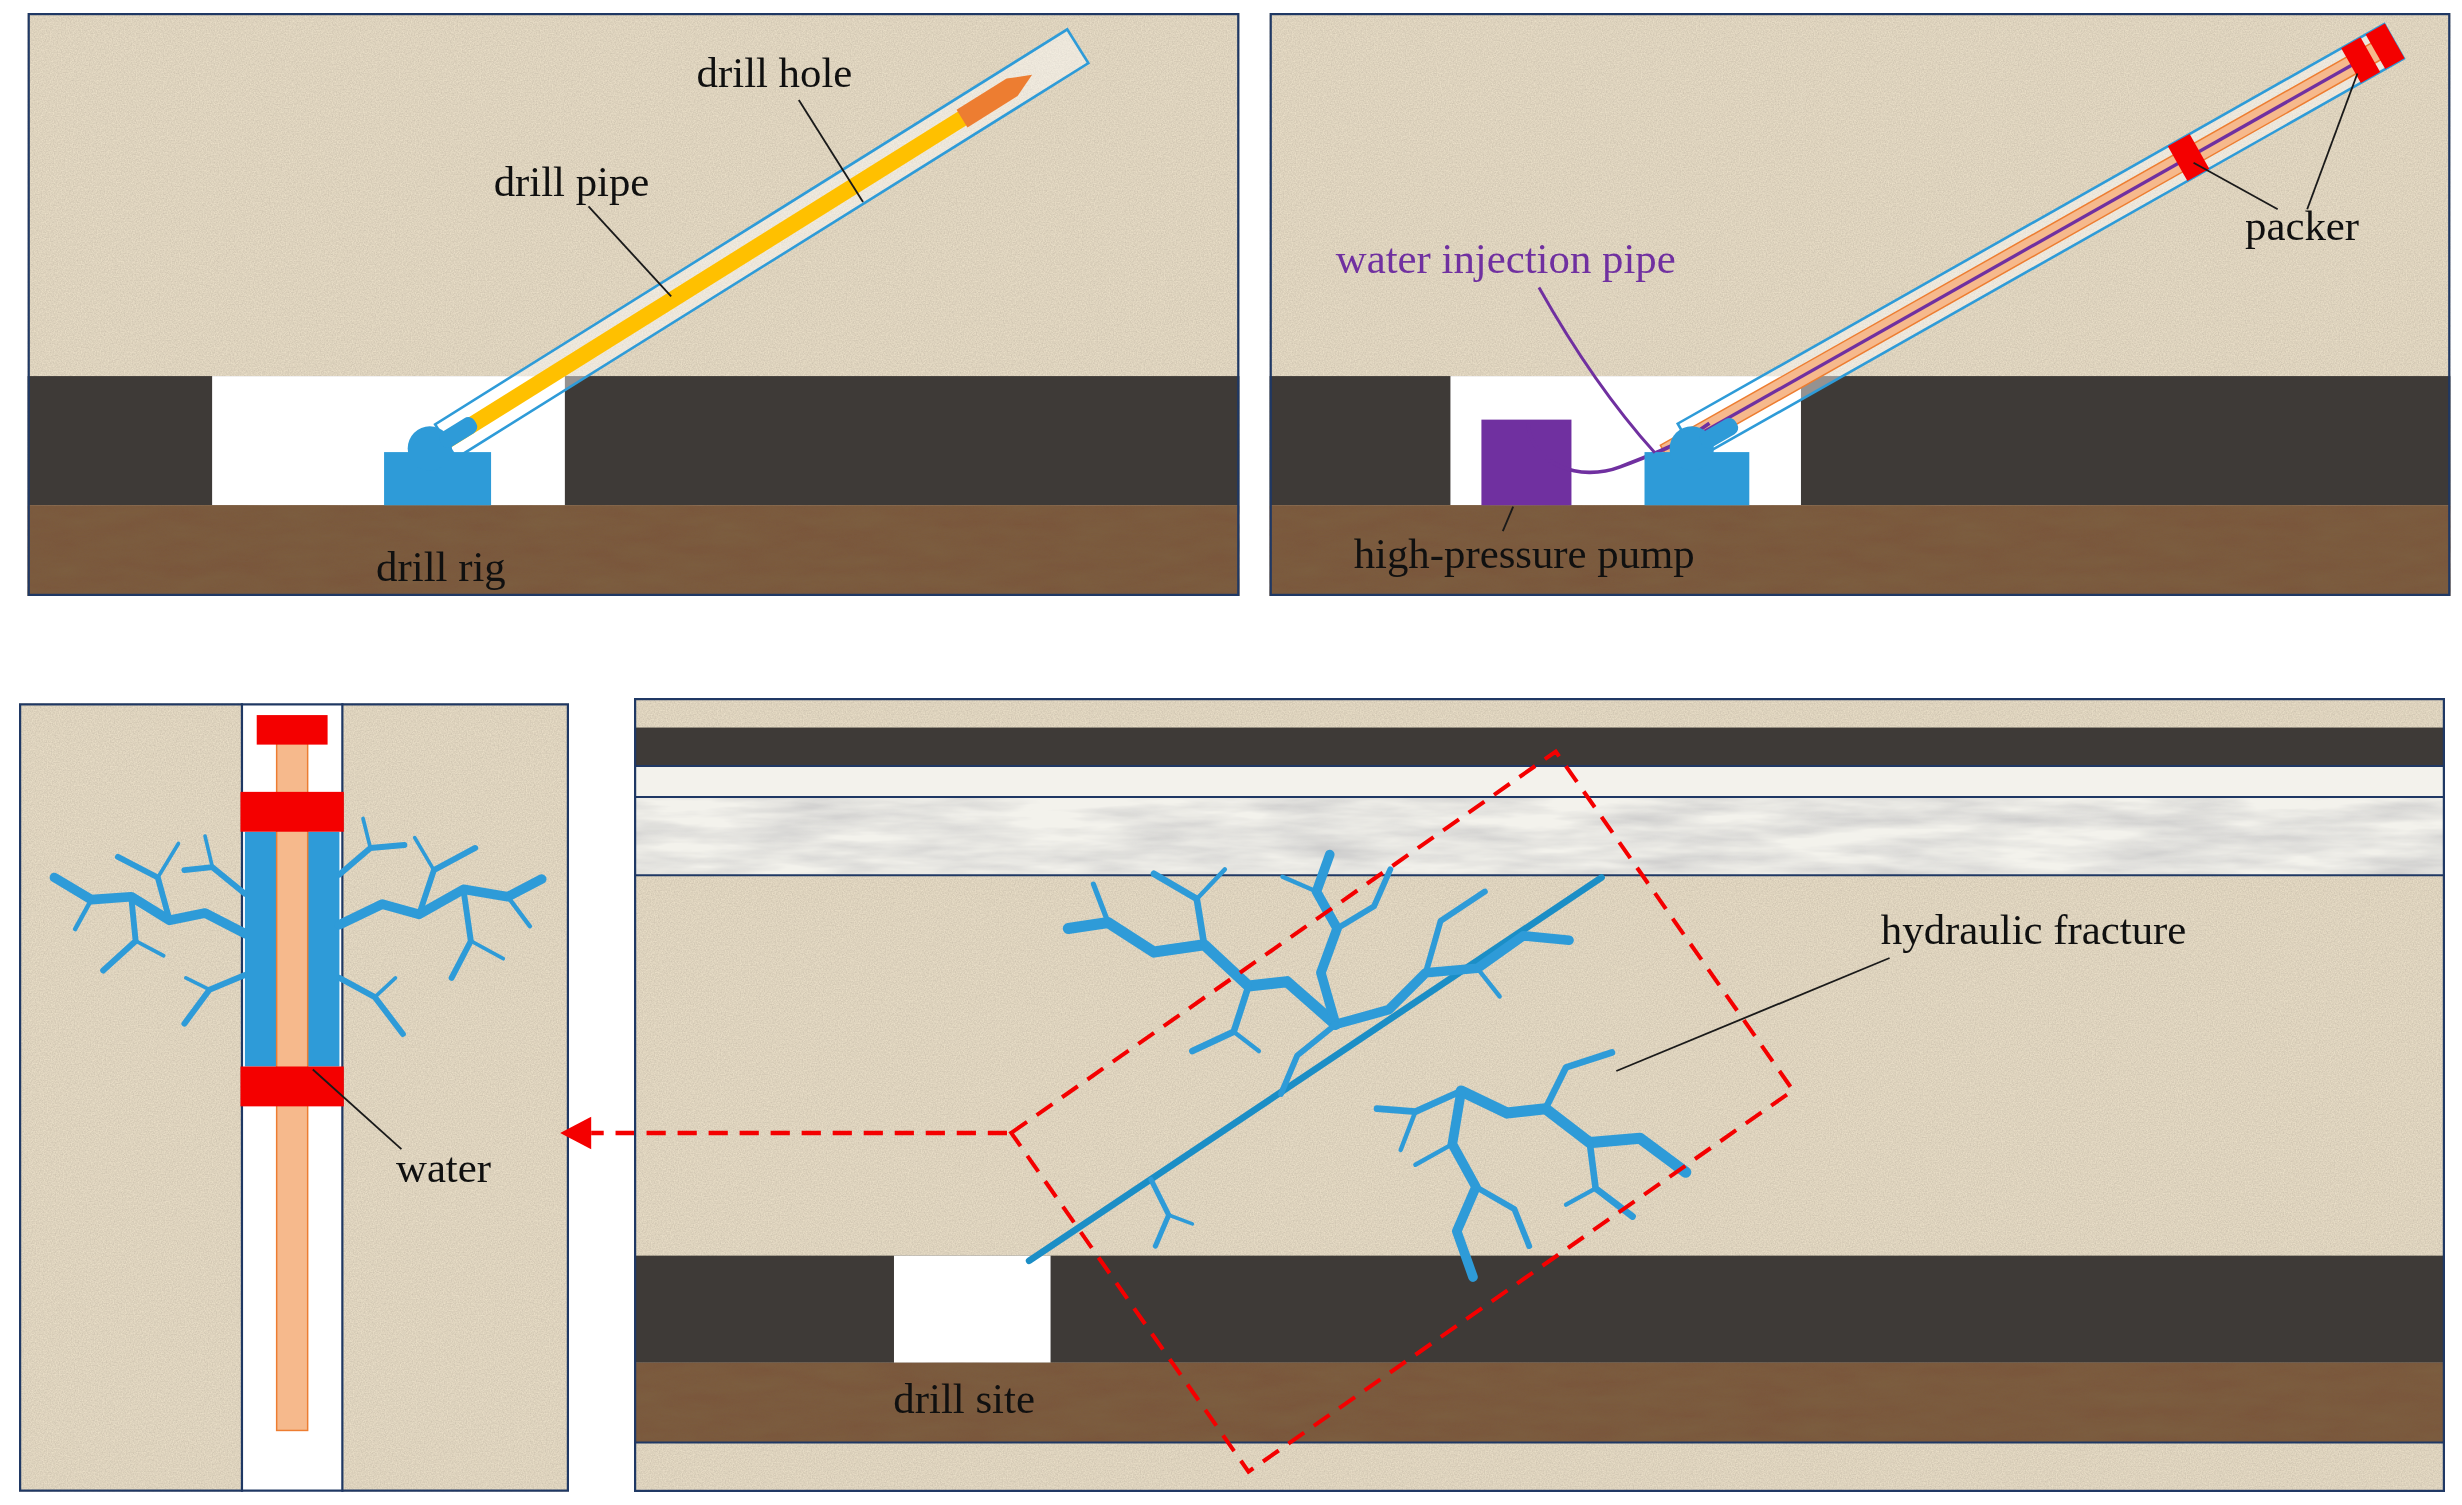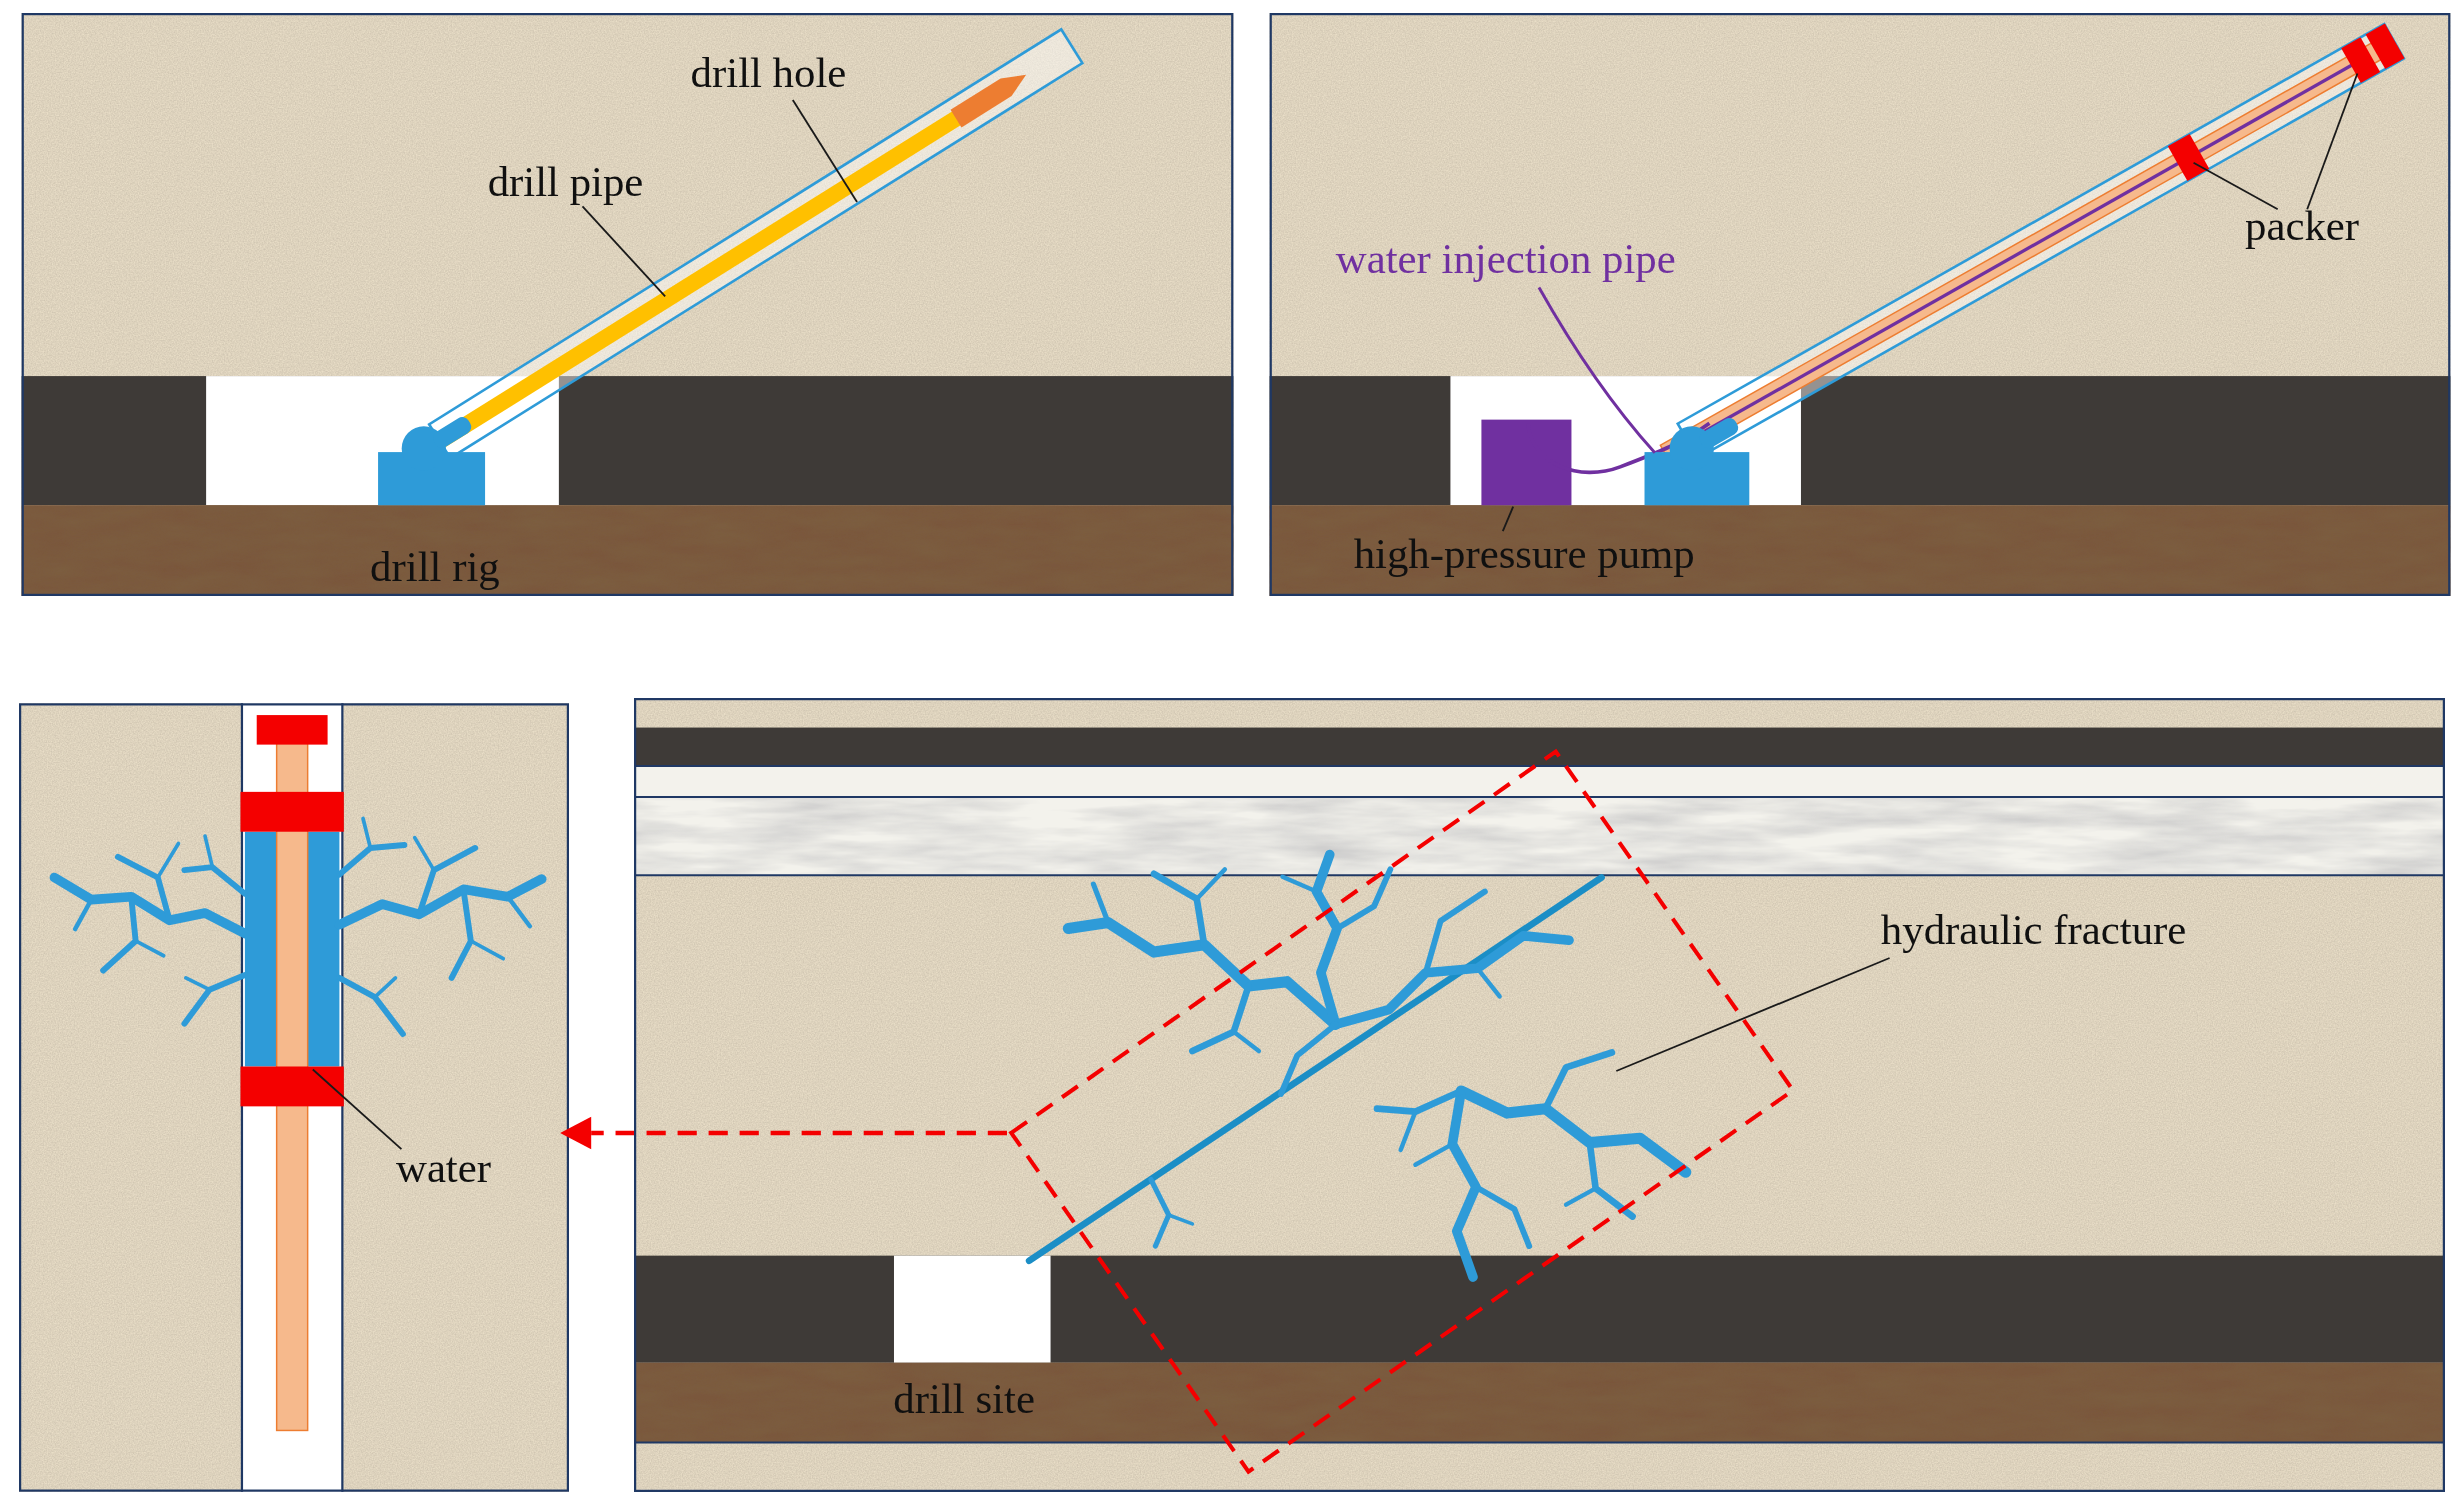--- a/index.html
+++ b/index.html
@@ -45,21 +45,21 @@
       <feComposite in="b" in2="SourceAlpha" operator="in"></feComposite>
     </filter>
     <filter id="f-marble" x="-2%" y="-2%" width="104%" height="104%">
       <feTurbulence type="fractalNoise" baseFrequency="0.006 0.04" numOctaves="4" seed="3" result="n"></feTurbulence>
       <feColorMatrix in="n" type="matrix" values="0 0 0 0 0.45  0 0 0 0 0.45  0 0 0 0 0.47  0 0 0 1.0 -0.3" result="m"></feColorMatrix>
       <feComposite in="m" in2="SourceAlpha" operator="in"></feComposite>
     </filter>
   </defs>
 </svg>
 
-<div class="panel" style="left:21px;top:13.3px;width:1213px;height:608px">
+<div class="panel" style="left:27px;top:13.3px;width:1213px;height:608px">
 <svg width="1213" height="583" viewBox="0 0 1642 790">
   <rect class="c-tan" x="0" y="0" width="1642" height="790"></rect>
   <rect x="0" y="0" width="1642" height="790" filter="url(#f-speckle)"></rect>
   <rect class="c-dark" x="0" y="492" width="1642" height="175"></rect>
   <rect class="c-white" x="250" y="492" width="478" height="175"></rect>
   <rect class="c-brown" x="0" y="667" width="1642" height="123"></rect>
   <rect x="0" y="667" width="1642" height="123" filter="url(#f-brown)"></rect>
 
   <g transform="translate(575,575) rotate(-32)">
     <rect class="hole" x="-10" y="-27" width="1010" height="54"></rect>

